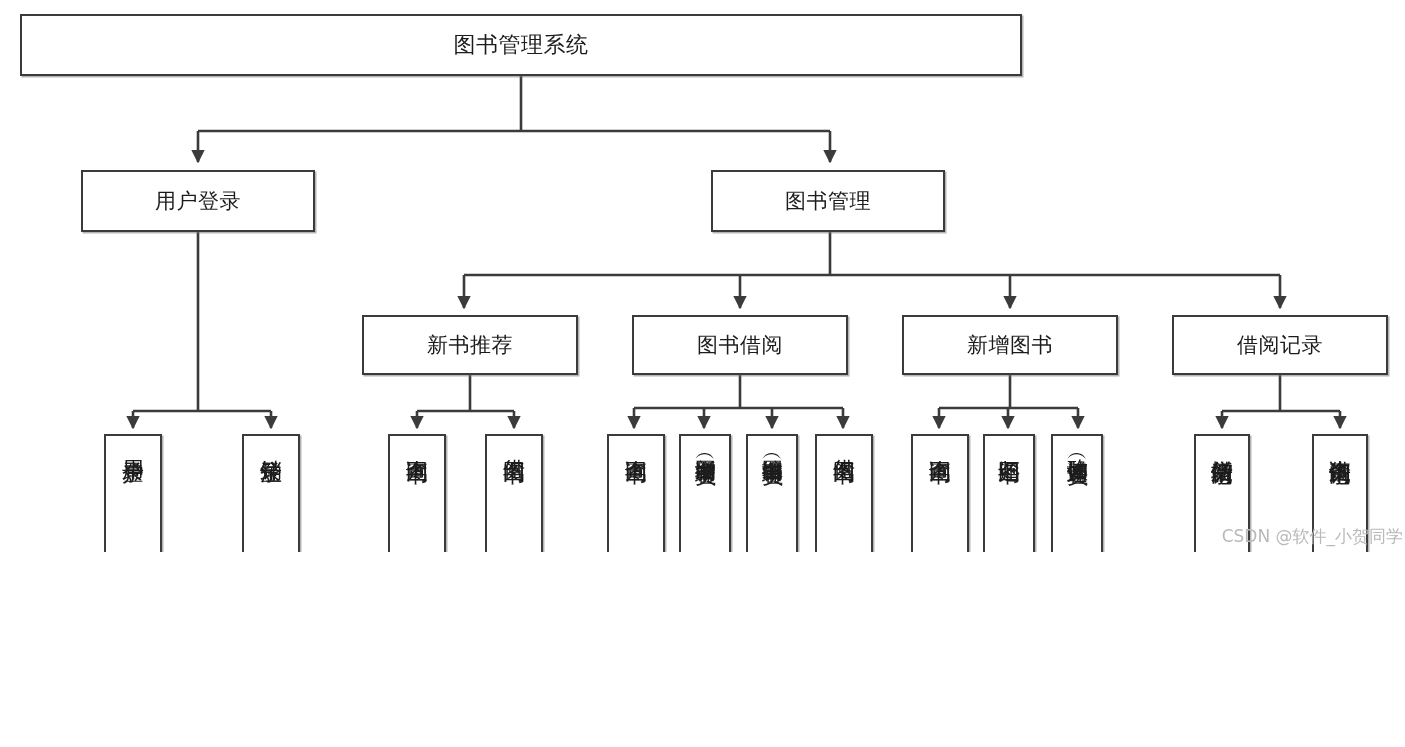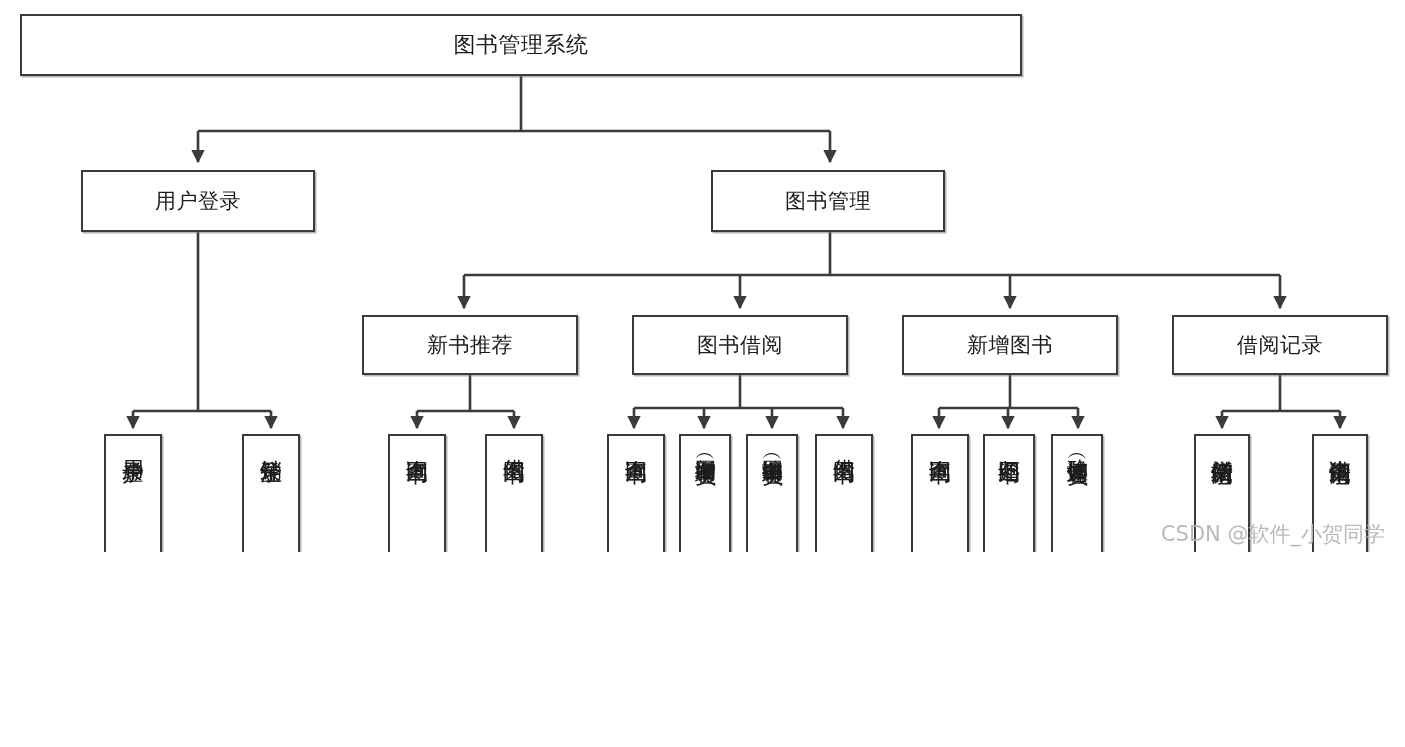--- a/index.html
+++ b/index.html
@@ -64,23 +64,23 @@
     font-size: 22px;
     line-height: 1.0;
     letter-spacing: 1px;
     white-space: normal;
   }
   .node.vert.tight .label {
     font-size: 21px;
   }
   .watermark {
     position: absolute;
-    right: 20px;
+    right: 2px;
     bottom: 4px;
-    font-size: 21px;
+    font-size: 17px;
     color: #b9b9b9;
     white-space: nowrap;
     z-index: 5;
     font-family: "DejaVu Sans", "Liberation Sans", sans-serif;
   }
 </style>
 </head>
 <body>
 
 <div id="diagram-root">

